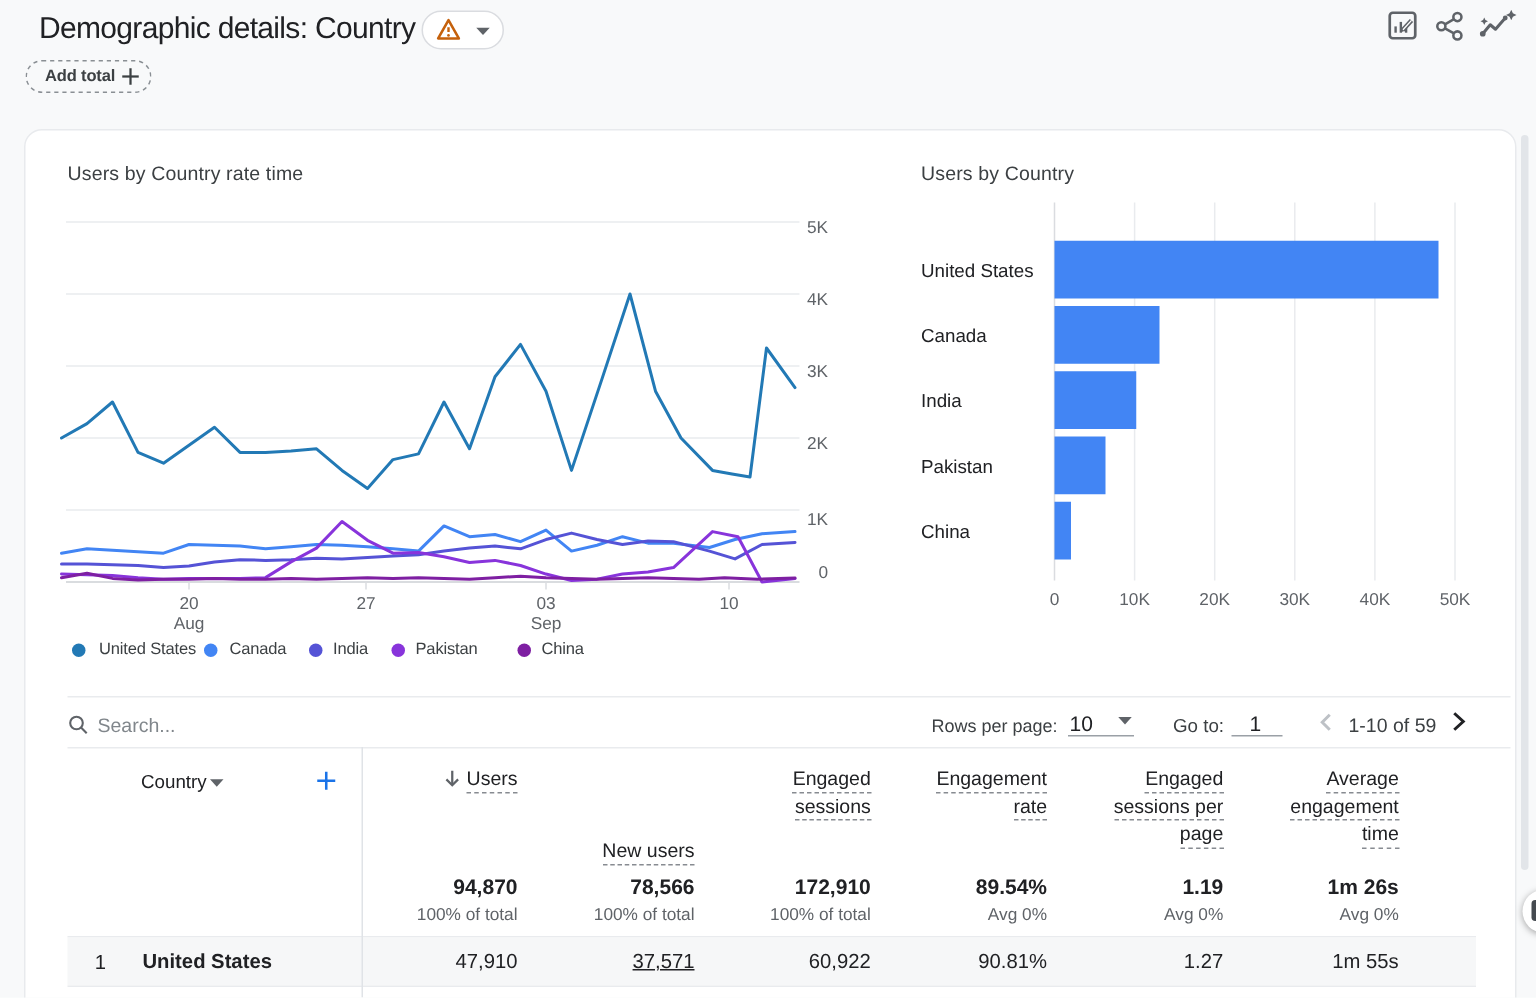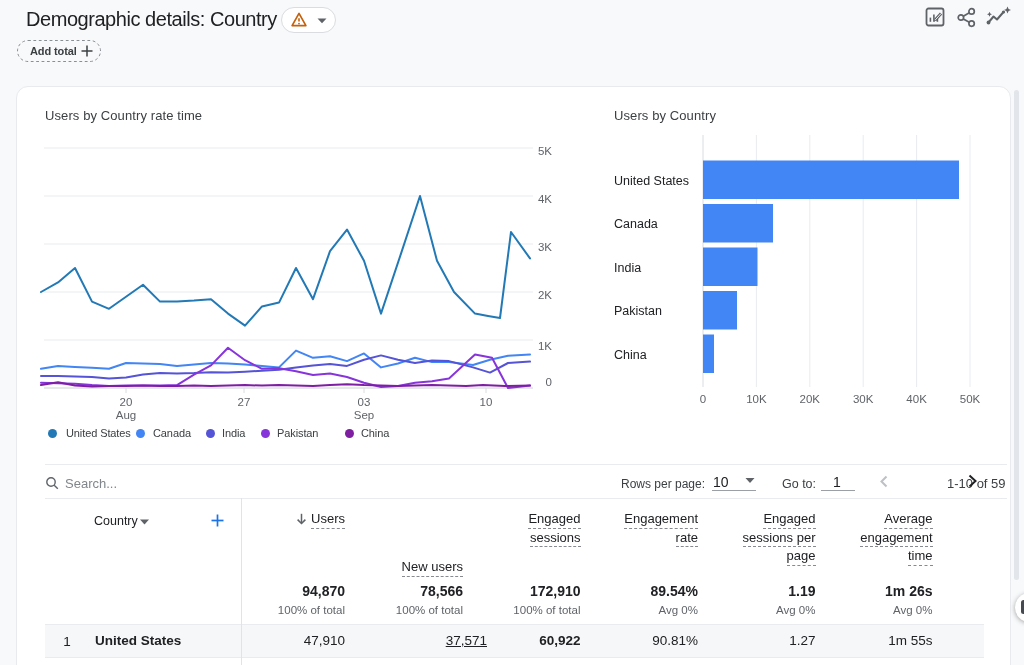--- a/index.html
+++ b/index.html
@@ -160,21 +160,21 @@
 <div class="a" style="left:712px;top:490px;width:44px;height:1px;background:#9aa0a6;"></div>
 <svg class="a" style="left:744px;top:477px;" width="12" height="7" viewBox="0 0 12 7">
       <path d="M1.5 1 L10.5 1 L6 6 Z" fill="#5f6368"></path>
     </svg>
 <div class="a" style="left:782px;top:477px;font-size:12.5px;color:#3c4043;">Go to:</div>
 <div class="a" style="left:833px;top:474px;font-size:14px;color:#202124;">1</div>
 <div class="a" style="left:821px;top:490px;width:34px;height:1px;background:#9aa0a6;"></div>
 <svg class="a" style="left:879px;top:475px;" width="10" height="13" viewBox="0 0 10 13">
       <polyline points="7.5,1.5 2.5,6.5 7.5,11.5" fill="none" stroke="#bdc1c6" stroke-width="2"></polyline>
     </svg>
-<div class="a" style="left:899px;top:476px;font-size:13px;color:#3c4043;margin-left:48px;">1-10 of 59</div>
+<div class="a" style="left:899px;top:476px;font-size:13px;color:#3c4043;">1-10 of 59</div>
 <svg class="a" style="left:966px;top:474px;" width="12" height="14" viewBox="0 0 12 14">
       <polyline points="3.5,1.5 9.5,7 3.5,12.5" fill="none" stroke="#202124" stroke-width="2"></polyline>
     </svg>
 
 <div class="a" style="left:94px;top:514px;font-size:12.5px;color:#202124;">Country</div>
 <svg class="a" style="left:139px;top:519px;" width="11" height="6" viewBox="0 0 11 6">
       <path d="M1 0.5 L10 0.5 L5.5 5.5 Z" fill="#5f6368"></path>
     </svg>
 <svg class="a" style="left:211px;top:514px;" width="13" height="13" viewBox="0 0 13 13" stroke="#1a73e8" stroke-width="1.7">
   <line x1="6.5" y1="0.5" x2="6.5" y2="12.5"></line>
@@ -221,22 +221,22 @@
     <div class="a sub" style="right:208.5px;">Avg 0%</div>
 <div class="a tot" style="right:91.5px;">1m 26s</div>
     <div class="a sub" style="right:91.5px;">Avg 0%</div>
 
 <div class="a" style="left:45px;top:624px;width:939px;height:1px;background:#e9ebee;"></div>
 <div class="a" style="left:45px;top:625px;width:939px;height:32px;background:#f6f7f8;"></div>
 <div class="a" style="left:45px;top:657px;width:939px;height:1px;background:#e9ebee;"></div>
 <div class="a" style="left:62px;top:634px;width:10px;text-align:center;font-size:13.5px;color:#202124;">1</div>
 <div class="a" style="left:95px;top:633px;font-size:13.5px;font-weight:bold;color:#202124;">United States</div>
 <div class="a rv" style="right:679px;margin-left:40px;">47,910</div>
-<div class="a rv" style="right:537px;text-decoration:underline;">37,571</div>
-<div class="a rv" style="right:443.5px;font-weight:bold;">60,922</div>
+<div class="a rv" style="right:561px;text-decoration:underline;">37,571</div>
+<div class="a rv" style="right:443.5px;">60,922</div>
 <div class="a rv" style="right:326px;">90.81%</div>
 <div class="a rv" style="right:208.5px;">1.27</div>
 <div class="a rv" style="right:91.5px;">1m 55s</div>
 
 <div class="a" style="left:241px;top:498px;width:1px;height:167px;background:#e0e3e7;"></div>
 
 <div class="a" style="left:1014px;top:90px;width:5px;height:490px;background:#e2e5e9;border-radius:2.5px;"></div>
 <div class="a" style="left:1015px;top:593px;width:29px;height:29px;border-radius:50%;background:#fff;box-shadow:0 1px 5px rgba(0,0,0,0.35);"></div>
 <div class="a" style="left:1021px;top:600px;width:5px;height:14px;border-radius:2.5px 0 0 2.5px;background:#454a50;"></div>
 

